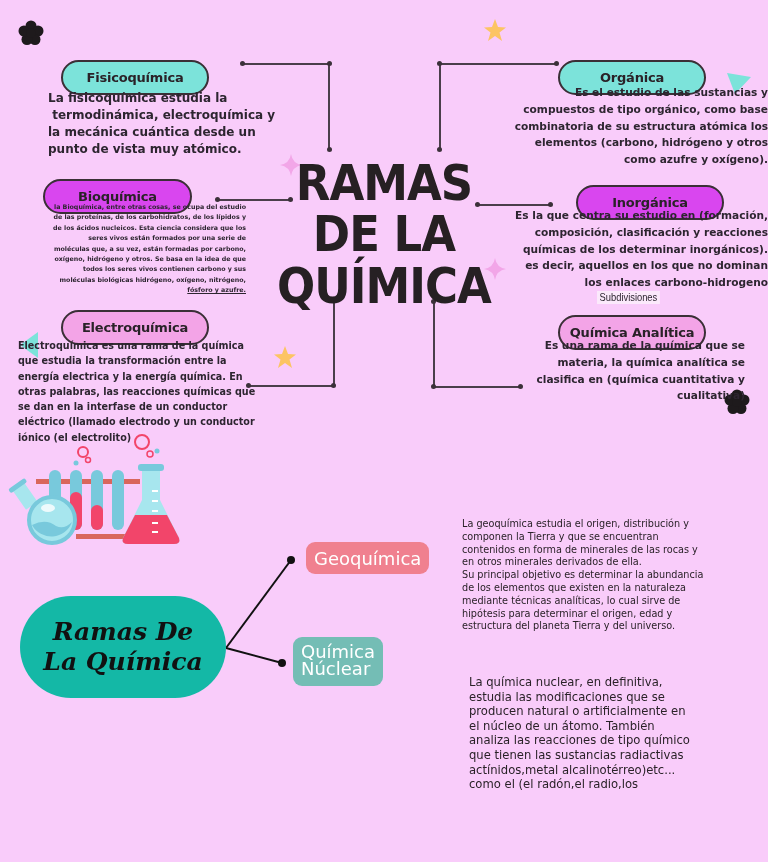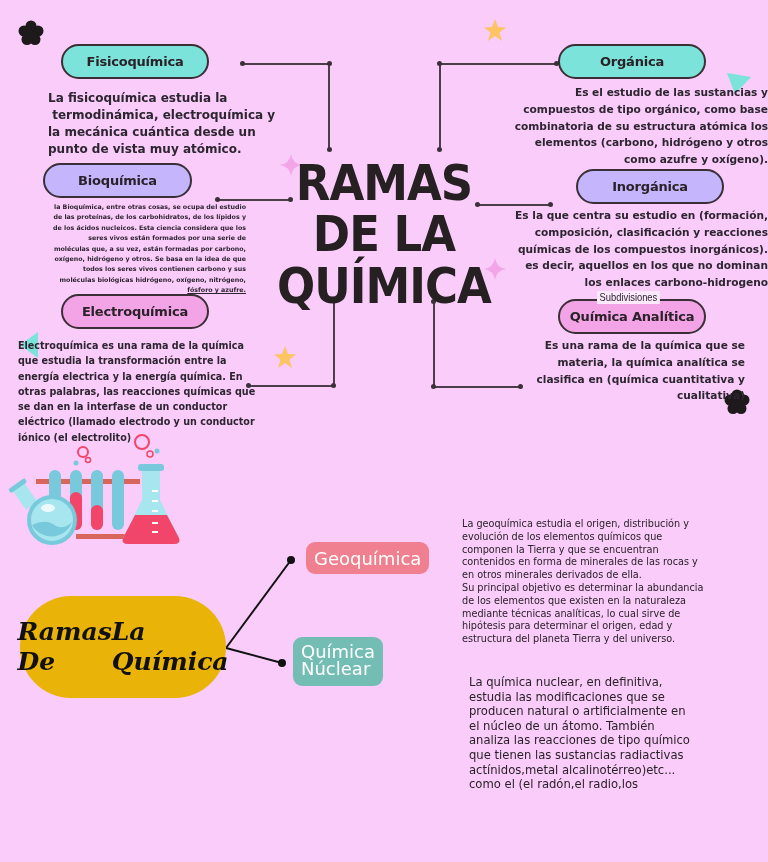--- a/index.html
+++ b/index.html
@@ -13,23 +13,24 @@
   .abs { position: absolute; }
   .pill {
     position: absolute;
     border: 2px solid #3a2f36;
     border-radius: 20px;
     display: flex; align-items: center; justify-content: center;
     font-weight: bold;
     font-size: 13px;
     color: #2a2228;
     letter-spacing: -0.2px;
+    margin-top: 16px;
   }
   .teal { background: #7ce3da; }
-  .yellow { background: #c4b5fd; }
+  .yellow { background: #d946ef; }
   .pink { background: #f3a4e7; }
   .desc {
     position: absolute;
     font-weight: bold;
     color: #2d2530;
     line-height: 1.32;
   }
   .center { text-align: right; }
   .line { position: absolute; background: #4b3e4a; }
   .dot {
@@ -57,23 +58,23 @@
     padding: 0 3px;
     color: #2d2530;
     font-family: "Liberation Sans", sans-serif;
     transform: scaleX(0.85);
     transform-origin: left center;
     line-height: 13px;
   }
   .script-oval {
     position: absolute;
     left: 20px; top: 596px; width: 206px; height: 102px;
-    background: #eab308;
+    background: #14b8a6;
     border-radius: 51px;
-    display: flex; flex-direction: row; align-items: center; justify-content: center;
+    display: flex; flex-direction: column; align-items: center; justify-content: center;
     font-family: "DejaVu Serif", serif;
     font-style: italic;
     font-weight: bold;
     font-size: 25px;
     line-height: 30px;
     color: #111;
   }
   .soft-tag {
     position: absolute;
     border-radius: 9px;
@@ -224,21 +225,21 @@
   <div>elementos (carbono, hidrógeno y otros</div>
   <div>como azufre y oxígeno).</div>
 </div>
 
 <div class="pill yellow" style="left:576px;top:169px;width:148px;height:35px">
   <span>Inorgánica</span>
 </div>
 <div class="desc center" style="left:500px;top:207px;width:268px;font-size:10.6px;line-height:16.8px">
   <div>Es la que centra su estudio en (formación,</div>
   <div>composición, clasificación y reacciones</div>
-  <div>químicas de los compuestos inorgánicos).</div>
+  <div>químicas de los determinar inorgánicos).</div>
   <div>es decir, aquellos en los que no dominan</div>
   <div>los enlaces carbono-hidrogeno</div>
 </div>
 
 <div class="pill pink" style="left:558px;top:299px;width:148px;height:35px">
   <span>Química Analítica</span>
 </div>
 <div class="subdiv">Subdivisiones</div>
 <div class="desc center" style="left:505px;top:337px;width:240px;font-size:10.6px;line-height:16.8px">
   <div>Es una rama de la química que se</div>
@@ -299,21 +300,20 @@
 <div class="soft-tag" style="left:306px;top:542px;height:32px;display:flex;align-items:center;background:#f0808f">
   <span>Geoquímica</span>
 </div>
 <div class="soft-tag" style="left:293px;top:637px;height:49px;padding-top:6px;background:#74bdb5">
   <div>Química</div>
   <div>Núclear</div>
 </div>
 
 <div class="plain-text" style="left:462px;top:518px;font-size:9.7px;line-height:12.8px">
   <div>La geoquímica estudia el origen, distribución y</div>
-  <div>evolución de los elementos químicos que</div>
   <div>componen la Tierra y que se encuentran</div>
   <div>contenidos en forma de minerales de las rocas y</div>
   <div>en otros minerales derivados de ella.</div>
   <div>Su principal objetivo es determinar la abundancia</div>
   <div>de los elementos que existen en la naturaleza</div>
   <div>mediante técnicas analíticas, lo cual sirve de</div>
   <div>hipótesis para determinar el origen, edad y</div>
   <div>estructura del planeta Tierra y del universo.</div>
 </div>
 

